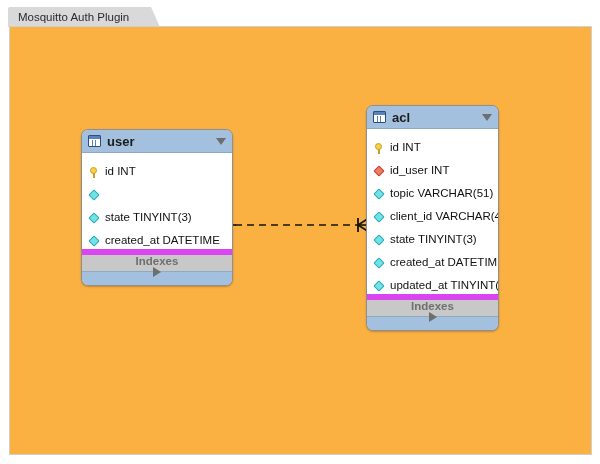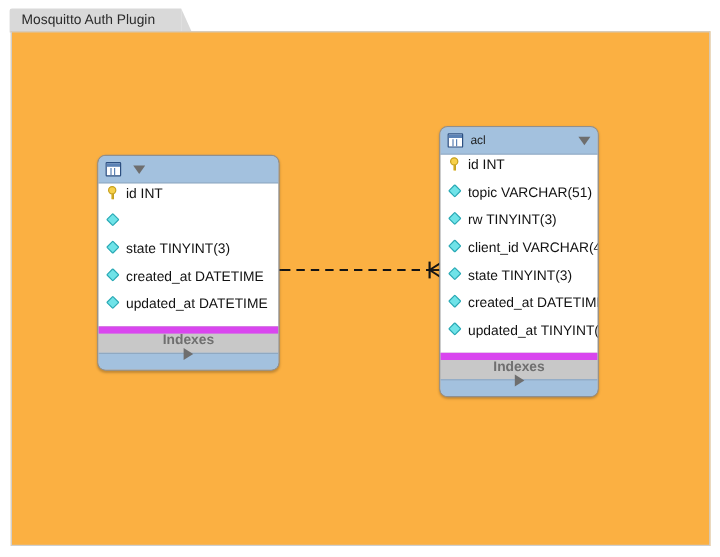--- a/index.html
+++ b/index.html
@@ -121,22 +121,22 @@
     content: "";
     position: absolute;
     left: 3px;
     top: 4px;
     width: 1px;
     height: 6px;
     background: #5b82b5;
     box-shadow: 3px 0 0 #5b82b5;
   }
   .table-title {
-    font-size: 10px;
-    font-weight: normal;
+    font-size: 13px;
+    font-weight: bold;
     color: #1d1d1d;
     flex: 1 1 auto;
     white-space: nowrap;
     overflow: hidden;
   }
   .collapse-caret {
     width: 0;
     height: 0;
     flex: 0 0 auto;
     border-style: solid;
@@ -144,21 +144,21 @@
     border-color: #6e6e6e transparent transparent transparent;
     margin-left: 4px;
   }
 
   .columns {
     background: #ffffff;
     padding: 2px 0 2px 0;
   }
   .column-row {
     display: flex;
-    align-items: flex-start;
+    align-items: flex-end;
     height: 23px;
     padding: 0 6px 0 7px;
     box-sizing: border-box;
     white-space: nowrap;
   }
   .col-icon {
     flex: 0 0 auto;
     width: 11px;
     height: 11px;
     margin-right: 5px;
@@ -277,41 +277,38 @@
         <line x1="348" y1="191" x2="348" y2="205" stroke-width="1.8"></line>
         <line x1="348" y1="198" x2="359" y2="191" stroke-width="1.6"></line>
         <line x1="348" y1="198" x2="359" y2="198" stroke-width="1.6"></line>
         <line x1="348" y1="198" x2="359" y2="205" stroke-width="1.6"></line>
       </g>
     </svg>
 
     <div class="table-figure" style="left:71px; top:102px; width:152px;">
       <div class="table-header">
         <span class="table-icon"></span>
+        <span class="table-title">user</span>
         <span class="collapse-caret"></span>
       </div>
       <div class="columns">
         <div class="column-row">
           <span class="col-icon key"></span>
           <span class="col-text">id INT</span>
         </div>
         <div class="column-row">
           <span class="col-icon diamond"></span>
         </div>
         <div class="column-row">
           <span class="col-icon diamond"></span>
           <span class="col-text">state TINYINT(3)</span>
         </div>
         <div class="column-row">
           <span class="col-icon diamond"></span>
           <span class="col-text">created_at DATETIME</span>
-        </div>
-        <div class="column-row">
-          <span class="col-icon diamond"></span>
-          <span class="col-text">updated_at DATETIME</span>
         </div>
       </div>
       <div class="indexes-row">
         <span class="indexes-label">Indexes</span>
         <span class="indexes-caret"></span>
       </div>
       <div class="table-footer"></div>
     </div>
 
     <div class="table-figure" style="left:356px; top:78px; width:133px;">
@@ -319,26 +316,26 @@
         <span class="table-icon"></span>
         <span class="table-title">acl</span>
         <span class="collapse-caret"></span>
       </div>
       <div class="columns">
         <div class="column-row">
           <span class="col-icon key"></span>
           <span class="col-text">id INT</span>
         </div>
         <div class="column-row">
+          <span class="col-icon diamond-fk"></span>
+          <span class="col-text">id_user INT</span>
+        </div>
+        <div class="column-row">
           <span class="col-icon diamond"></span>
           <span class="col-text">topic VARCHAR(51)</span>
-        </div>
-        <div class="column-row">
-          <span class="col-icon diamond"></span>
-          <span class="col-text">rw TINYINT(3)</span>
         </div>
         <div class="column-row">
           <span class="col-icon diamond"></span>
           <span class="col-text">client_id VARCHAR(45)</span>
         </div>
         <div class="column-row">
           <span class="col-icon diamond"></span>
           <span class="col-text">state TINYINT(3)</span>
         </div>
         <div class="column-row">

